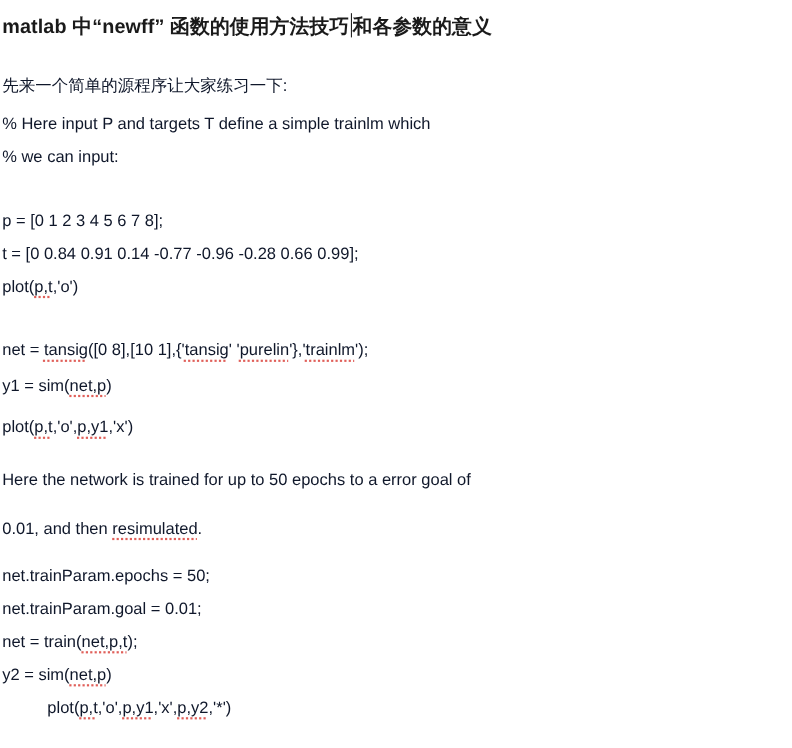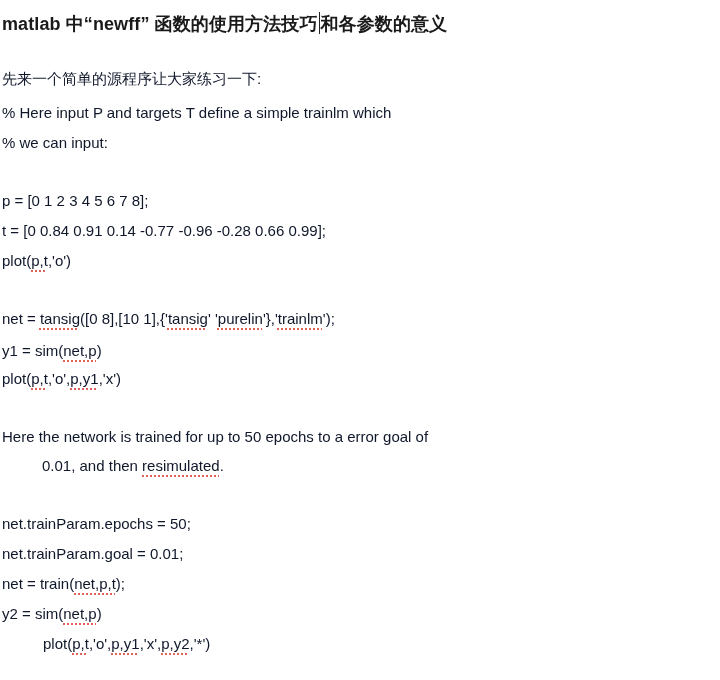--- a/index.html
+++ b/index.html
@@ -73,26 +73,26 @@
   <div class="line" style="top:248px;">
     <span>plot(</span><span class="sp">p,t</span><span>,'o')</span>
   </div>
 
   <div class="line" style="top:306px;">
     <span>net = </span><span class="sp">tansig</span><span>([0 8],[10 1],{'</span><span class="sp">tansig</span><span>' '</span><span class="sp">purelin</span><span>'},'</span><span class="sp">trainlm</span><span>');</span>
   </div>
   <div class="line" style="top:338px;">
     <span>y1 = sim(</span><span class="sp">net,p</span><span>)</span>
   </div>
-  <div class="line" style="top:366px;">
+  <div class="line" style="top:376px;">
     <span>plot(</span><span class="sp">p,t</span><span>,'o',</span><span class="sp">p,y1</span><span>,'x')</span>
   </div>
 
   <div class="line" style="top:424px;">Here the network is trained for up to 50 epochs to a error goal of</div>
-  <div class="line" style="top:453px;margin-left:40px;">
+  <div class="line" style="top:468px;">
     <span>0.01, and then </span><span class="sp">resimulated</span><span>.</span>
   </div>
 
   <div class="line" style="top:511px;">net.trainParam.epochs = 50;</div>
   <div class="line" style="top:541px;">net.trainParam.goal = 0.01;</div>
   <div class="line" style="top:571px;">
     <span>net = train(</span><span class="sp">net,p,t</span><span>);</span>
   </div>
   <div class="line" style="top:601px;">
     <span>y2 = sim(</span><span class="sp">net,p</span><span>)</span>

